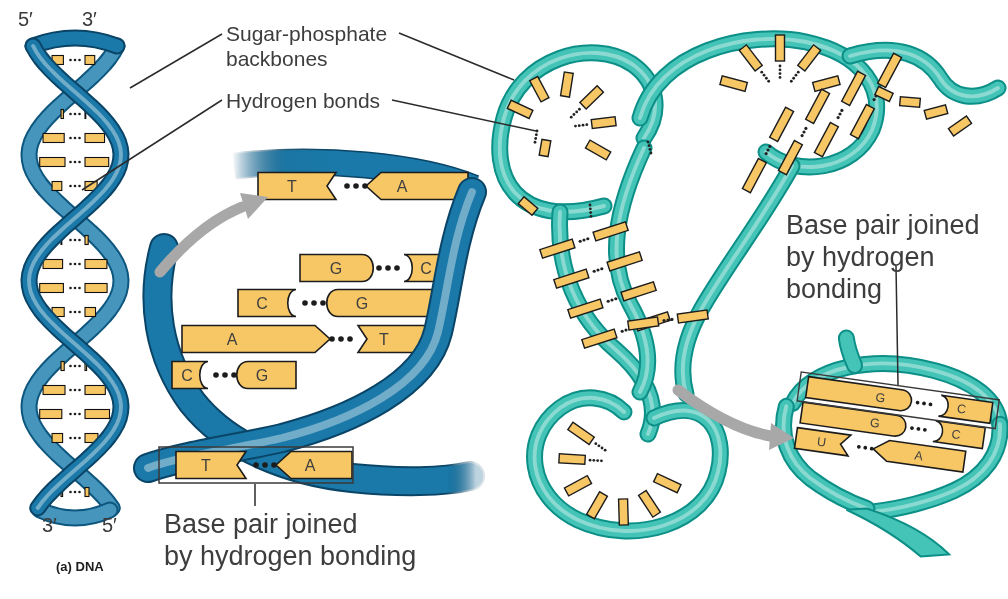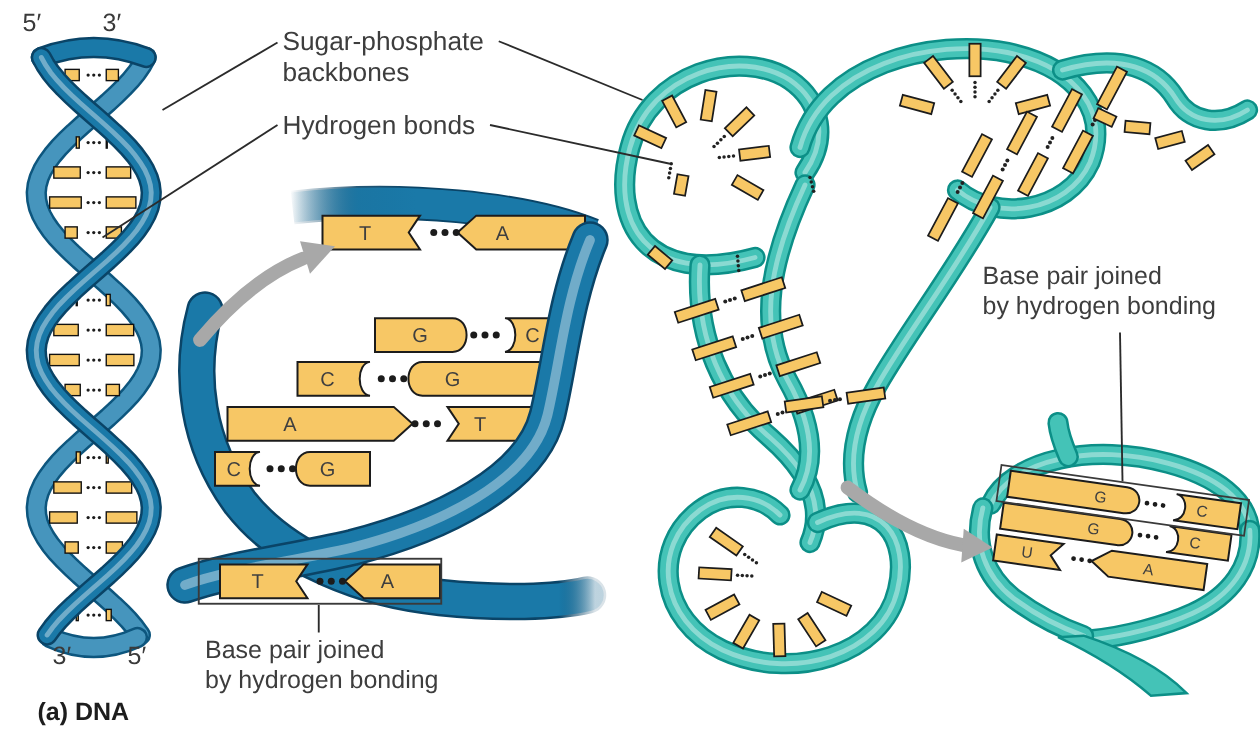--- a/index.html
+++ b/index.html
@@ -1,22 +1,22 @@
 <!DOCTYPE html>
 <html><head>
 <meta charset="utf-8">
 <style>
   html,body{margin:0;padding:0;background:#ffffff;}
   .stage{position:relative;width:1008px;height:599px;overflow:hidden;background:#fff;
          font-family:"Liberation Sans",sans-serif;}
   .stage svg{position:absolute;left:0;top:0;}
   .lbl{position:absolute;color:#3d3d3d;font-size:21px;line-height:1.18;white-space:pre-line;}
   .endlbl{position:absolute;color:#3a3a3a;font-size:20px;}
-  .cap{position:absolute;color:#1d1d1d;font-size:20px;font-weight:700;}
-  .ann{position:absolute;color:#3d3d3d;font-size:20px;line-height:1.18;white-space:pre-line;}
+  .cap{position:absolute;color:#1d1d1d;font-size:13px;font-weight:700;margin-left:26px;}
+  .ann{position:absolute;color:#3d3d3d;font-size:27px;line-height:1.18;white-space:pre-line;}
 </style>
 </head>
 <body>
 
 <div class="stage">
   <svg id="art" width="1008" height="599" viewBox="0 0 1008 599">
     <g id="g-helix">
         <path d="M116.9,46 L113.6,52 L109.5,58 L104.6,64 L99.0,70 L92.9,76 L86.4,82 L79.6,88 L72.7,94 L65.9,100 L59.3,106 L53.0,112 L47.2,118 L42.1,124 L37.7,130 L34.1,136 L31.4,142 L29.7,148 L29.0,154 L29.4,160 L30.7,166 L33.1,172 L36.4,178 L40.5,184 L45.4,190 L51.0,196 L57.1,202 L63.6,208 L70.4,214 L77.3,220 L84.1,226 L90.7,232 L97.0,238 L102.8,244 L107.9,250 L112.3,256 L115.9,262 L118.6,268 L120.3,274 L121.0,280 L120.6,286 L119.3,292 L116.9,298 L113.6,304 L109.5,310 L104.6,316 L99.0,322 L92.9,328 L86.4,334 L79.6,340 L72.7,346 L65.9,352 L59.3,358 L53.0,364 L47.2,370 L42.1,376 L37.7,382 L34.1,388 L31.4,394 L29.7,400 L29.0,406 L29.4,412 L30.7,418 L33.1,424 L36.4,430 L40.5,436 L45.4,442 L51.0,448 L57.1,454 L63.6,460 L70.4,466 L77.3,472 L84.1,478 L90.7,484 L97.0,490 L102.8,496 L107.9,502 L112.3,508 " fill="none" stroke="#0d567e" stroke-width="17" stroke-linecap="round" stroke-linejoin="round"></path>
         <path d="M116.9,46 L113.6,52 L109.5,58 L104.6,64 L99.0,70 L92.9,76 L86.4,82 L79.6,88 L72.7,94 L65.9,100 L59.3,106 L53.0,112 L47.2,118 L42.1,124 L37.7,130 L34.1,136 L31.4,142 L29.7,148 L29.0,154 L29.4,160 L30.7,166 L33.1,172 L36.4,178 L40.5,184 L45.4,190 L51.0,196 L57.1,202 L63.6,208 L70.4,214 L77.3,220 L84.1,226 L90.7,232 L97.0,238 L102.8,244 L107.9,250 L112.3,256 L115.9,262 L118.6,268 L120.3,274 L121.0,280 L120.6,286 L119.3,292 L116.9,298 L113.6,304 L109.5,310 L104.6,316 L99.0,322 L92.9,328 L86.4,334 L79.6,340 L72.7,346 L65.9,352 L59.3,358 L53.0,364 L47.2,370 L42.1,376 L37.7,382 L34.1,388 L31.4,394 L29.7,400 L29.0,406 L29.4,412 L30.7,418 L33.1,424 L36.4,430 L40.5,436 L45.4,442 L51.0,448 L57.1,454 L63.6,460 L70.4,466 L77.3,472 L84.1,478 L90.7,484 L97.0,490 L102.8,496 L107.9,502 L112.3,508 " fill="none" stroke="#4695bd" stroke-width="13" stroke-linecap="round" stroke-linejoin="round"></path>
         <path d="M33,46 Q75,30 117,46" fill="none" stroke="#0a4467" stroke-width="17" stroke-linecap="round" stroke-linejoin="round"></path>

